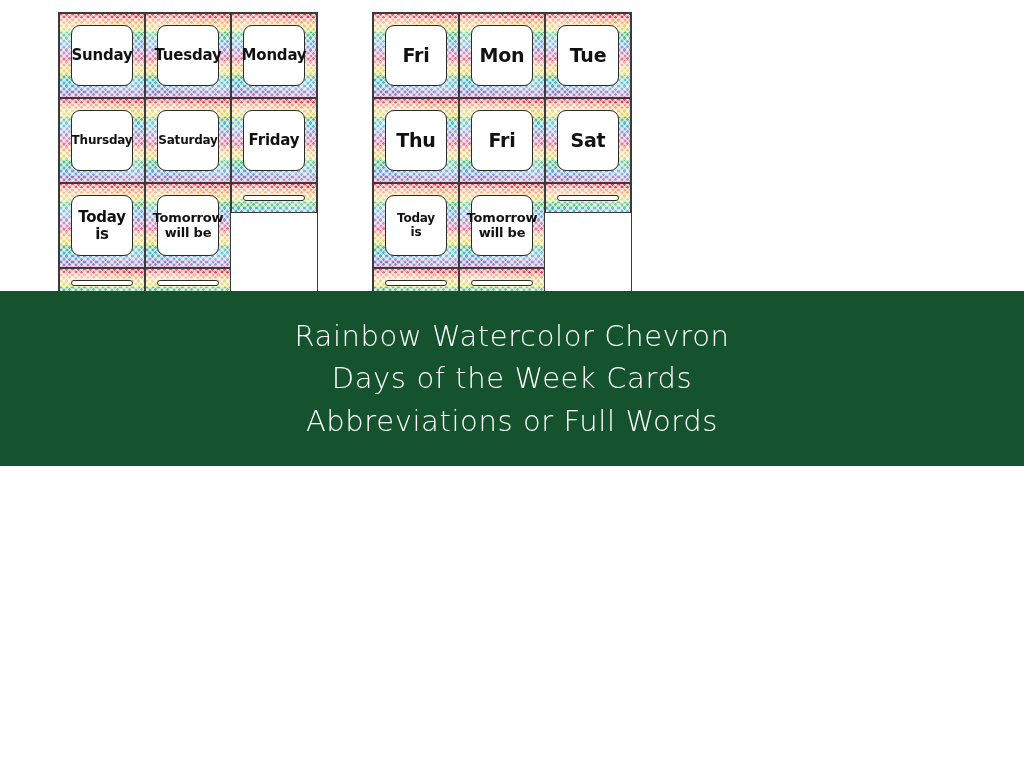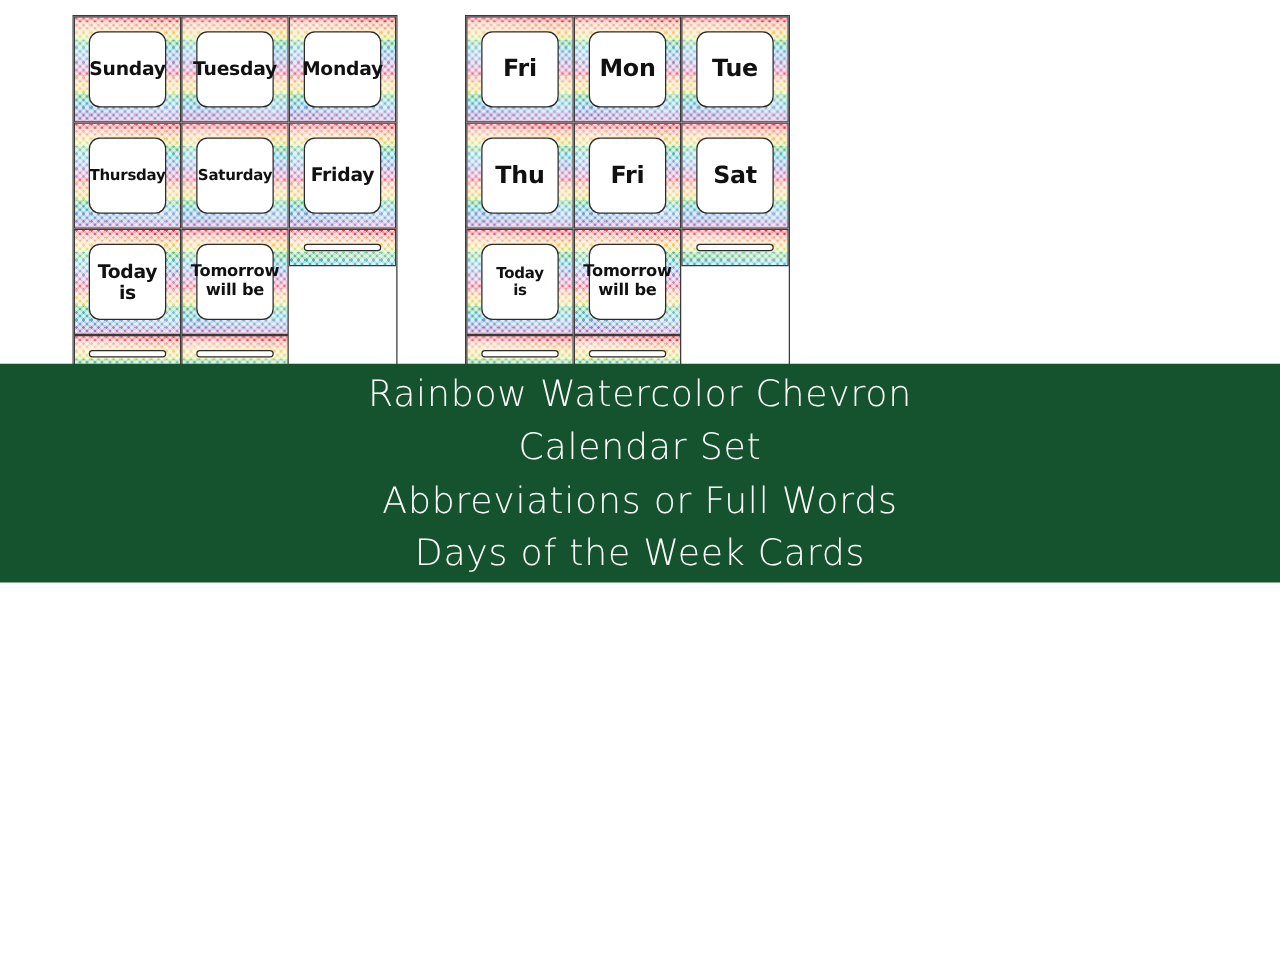--- a/index.html
+++ b/index.html
@@ -288,18 +288,17 @@
         <div class="card-inner sz-md">
           <span class="card-line"></span>
         </div>
       </div>
     </div>
 
 </div>
 
 <div id="title-banner" style="background: #14532d;">
   <span class="banner-line" style="color: rgb(255, 255, 255);">Rainbow Watercolor Chevron</span>
-  <span class="banner-line" style="color: rgb(255, 255, 255);">Calendar Set</span>
+  <span class="banner-line" style="color: rgb(255, 255, 255);">Days of the Week Cards</span>
   <span class="banner-line" style="color: rgb(255, 255, 255);">Abbreviations or Full Words</span>
-  <span class="banner-line" style="color: rgb(255, 255, 255);">Days of the Week Cards</span>
 </div>
 
 <div id="page-bottom"></div>
 
 </body></html>

